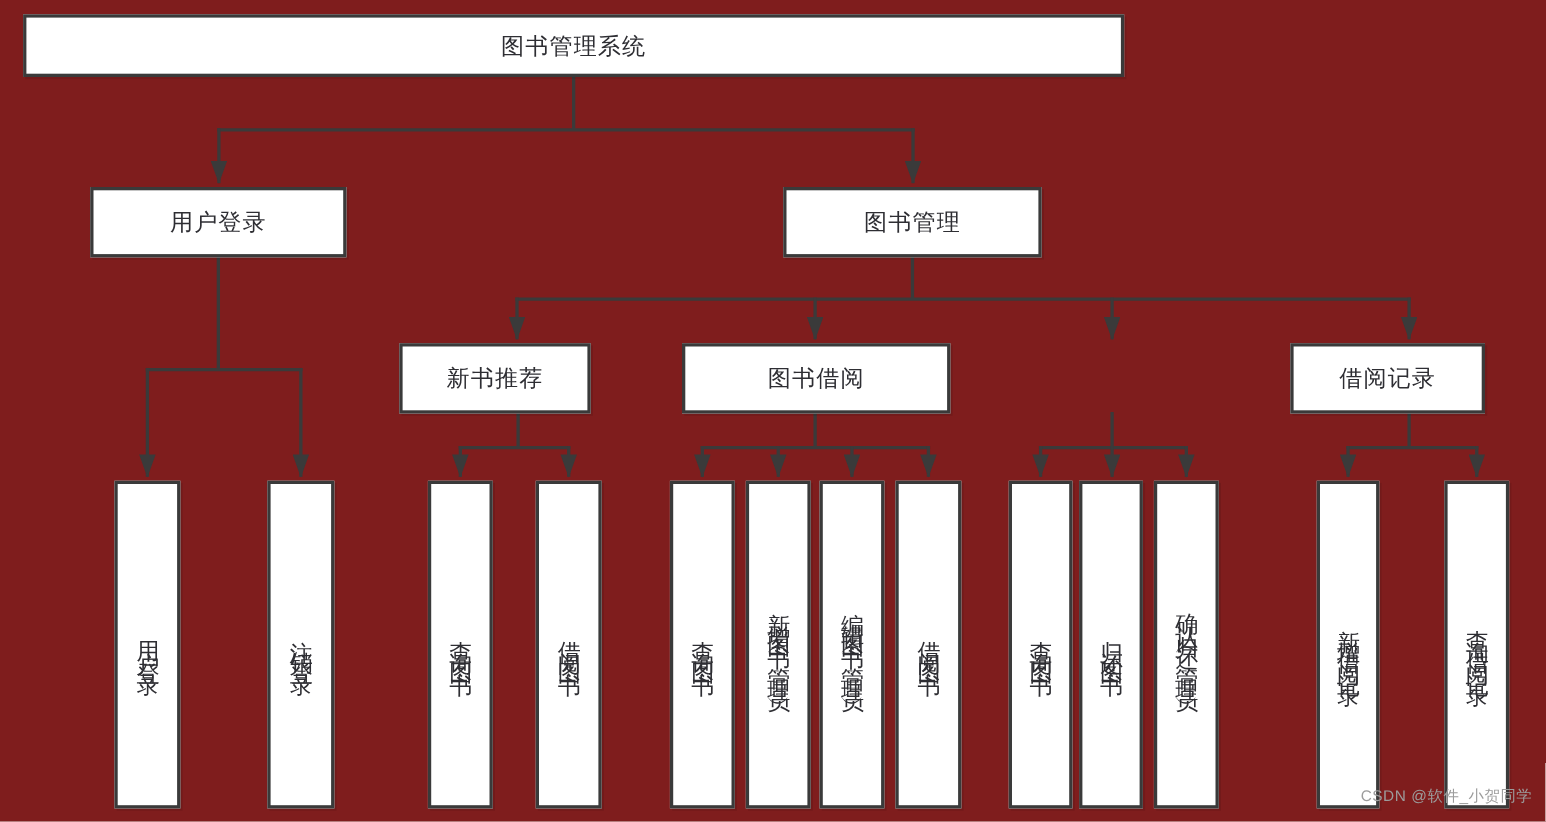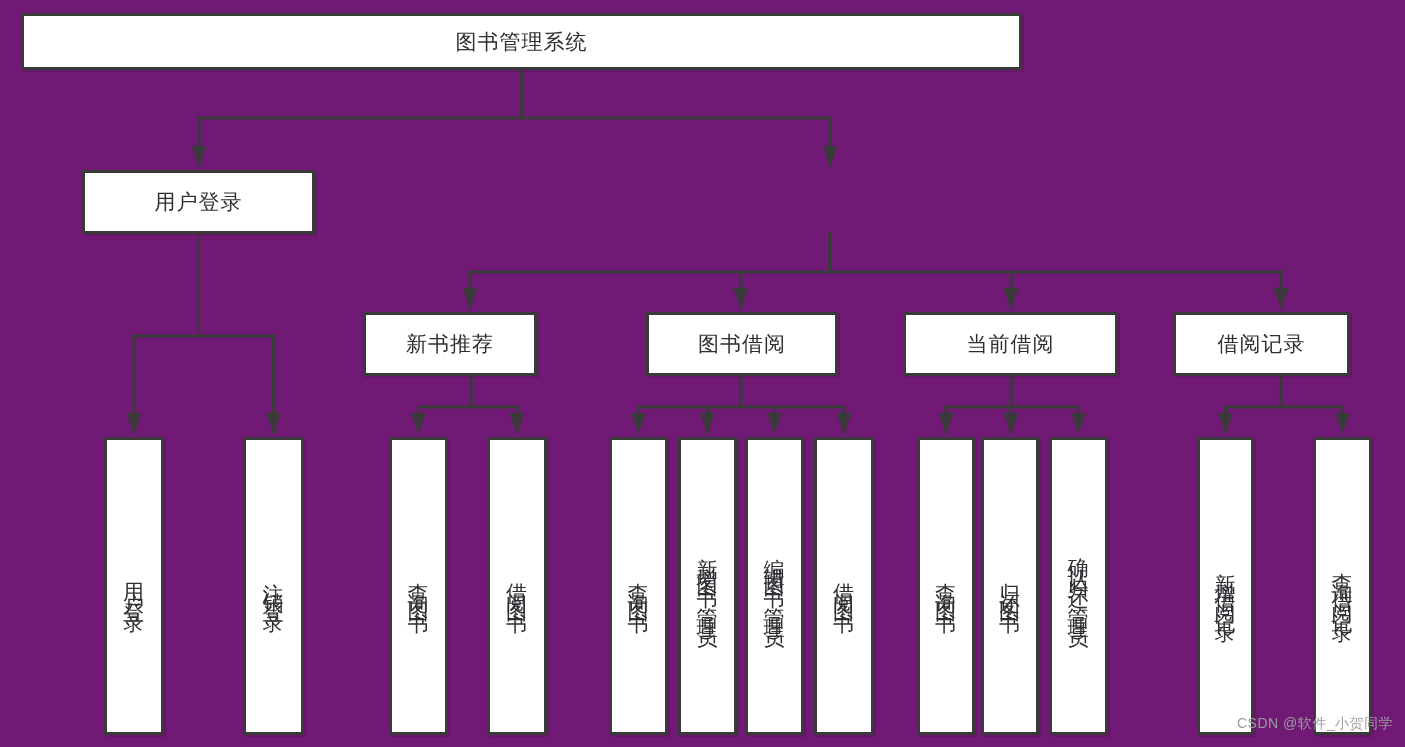--- a/index.html
+++ b/index.html
@@ -5,21 +5,21 @@
   :root{
     --line:#3a3a3a;
     --text:#2e2e33;
     --box-bg:#ffffff;
     --watermark:#9c9c9c;
   }
   html,body{margin:0;padding:0;background:#ffffff;}
   .canvas{
     position:relative;
     width:1405px;height:747px;
-    background:#701a75;
+    background:#7f1d1d;
     font-family:"Liberation Sans","DejaVu Sans",sans-serif;
     overflow:hidden;
   }
   .connectors{
     position:absolute;left:0;top:0;width:1405px;height:747px;
     pointer-events:none;
   }
   .node{
     position:absolute;
     box-sizing:border-box;
@@ -104,24 +104,24 @@
       <path marker-end="url(#arrow)" d="M1078.5 407 V432"></path>
 
       <path marker-end="url(#arrow)" d="M1225.5 407 V432"></path>
       <path marker-end="url(#arrow)" d="M1342.5 407 V432"></path>
     </g>
   </svg>
 
   <div class="node" style="left:21px;top:13px;width:1001px;height:57px">图书管理系统</div>
 
   <div class="node" style="left:82px;top:170px;width:233px;height:64px">用户登录</div>
+  <div class="node" style="left:712px;top:170px;width:235px;height:64px">图书管理</div>
 
   <div class="node" style="left:363px;top:312px;width:174px;height:64px">新书推荐</div>
-  <div class="node" style="left:646px;top:312px;width:192px;height:64px">图书借阅</div>
-  <div class="node" style="left:903px;top:312px;width:215px;height:64px">当前借阅</div>
+  <div class="node" style="left:620px;top:312px;width:244px;height:64px">图书借阅</div>
   <div class="node" style="left:1173px;top:312px;width:177px;height:64px">借阅记录</div>
 
   <div class="node v" style="left:104px;top:437px;width:60px;height:298px">用户登录</div>
   <div class="node v" style="left:243px;top:437px;width:61px;height:298px">注销登录</div>
 
   <div class="node v" style="left:389px;top:437px;width:59px;height:298px">查询图书</div>
   <div class="node v" style="left:487px;top:437px;width:60px;height:298px">借阅图书</div>
 
   <div class="node v" style="left:609px;top:437px;width:59px;height:298px">查询图书</div>
   <div class="node v" style="left:678px;top:437px;width:59px;height:298px">新增图书（管理员）</div>

